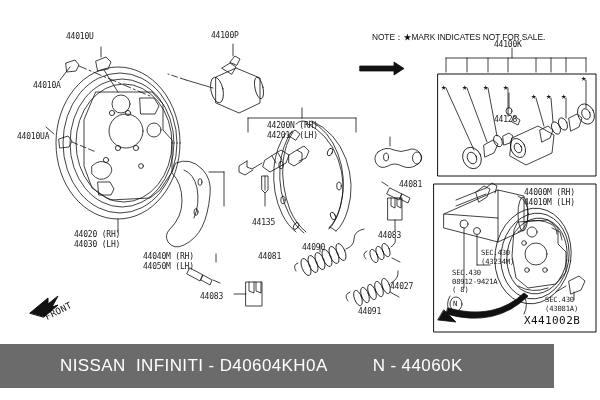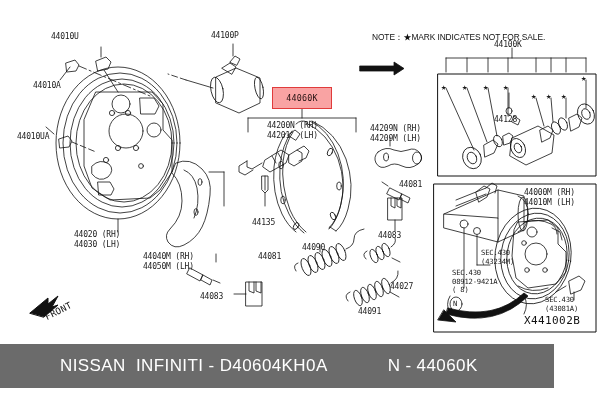--- a/index.html
+++ b/index.html
@@ -30,21 +30,21 @@
   .frontlbl{position:absolute;font-size:9px;color:#111;
             font-family:"DejaVu Sans Mono","Liberation Mono",monospace;
             transform:rotate(-27deg);transform-origin:left bottom;letter-spacing:0.3px;}
 
   
   .footer{position:absolute;left:0;top:344px;width:554px;height:44px;background:#6b6b6b;
           display:flex;align-items:center;}
   .footer .ftxt{color:#fff;font-size:17px;letter-spacing:0.4px;white-space:pre;
                 font-family:"Liberation Sans",sans-serif;}
   .f1{margin-left:60px;}
-  .f2{margin-left:60px;}
+  .f2{margin-left:45px;}
   .strip{position:absolute;left:0;top:388px;width:600px;height:12px;background:#ffffff;}
 </style>
 </head>
 <body>
 
 <div id="root">
 
   <div class="diagram">
 
     <svg class="svgroot" width="600" height="340" viewBox="0 0 600 340">
@@ -308,45 +308,42 @@
           </g>
         </g>
 
         <ellipse cx="456" cy="304" rx="6" ry="7"></ellipse>
 
         <path d="M450 296 q-5 8 0 18"></path>
         <path d="M524 296 q5 8 0 18"></path>
       </g>
     </svg>
 
-    <div class="lbl" style="left:51px;top:32px;">44010U</div>
+    <div class="lbl" style="left:66px;top:32px;">44010U</div>
     <div class="lbl" style="left:33px;top:81px;">44010A</div>
     <div class="lbl" style="left:17px;top:132px;">44010UA</div>
     <div class="lbl" style="left:211px;top:31px;">44100P</div>
     <div class="lbl" style="left:74px;top:230px;">44020 (RH)
 44030 (LH)</div>
     <div class="lbl" style="left:143px;top:252px;">44040M (RH)
 44050M (LH)</div>
 
     <div class="lbl" style="left:267px;top:121px;">44200N (RH)
 44201  (LH)</div>
-    <div class="lbl" style="left:370px;top:124px;">44209N (RH)
-44209M (LH)</div>
     <div class="lbl" style="left:252px;top:218px;">44135</div>
     <div class="lbl" style="left:399px;top:180px;">44081</div>
     <div class="lbl" style="left:378px;top:231px;">44083</div>
     <div class="lbl" style="left:258px;top:252px;">44081</div>
     <div class="lbl" style="left:302px;top:243px;">44090</div>
     <div class="lbl" style="left:200px;top:292px;">44083</div>
     <div class="lbl" style="left:358px;top:307px;">44091</div>
     <div class="lbl" style="left:390px;top:282px;">44027</div>
 
     <div class="frontlbl" style="left:48px;top:312px;">FRONT</div>
 
-    <div class="hl" style="left:272px;top:87px;width:58px;height:20px;">44060K</div>
 
     <div class="note" style="left:372px;top:32px;">NOTE：★MARK INDICATES NOT FOR SALE.</div>
 
     <div class="lbl" style="left:494px;top:40px;">44100K</div>
     <div class="lbl" style="left:494px;top:83px;margin-top:32px;">44128</div>
 
     <div class="lbl s9" style="left:441px;top:82px;">★</div>
     <div class="lbl s9" style="left:462px;top:82px;">★</div>
     <div class="lbl s9" style="left:483px;top:82px;">★</div>
     <div class="lbl s9" style="left:503px;top:82px;">★</div>

